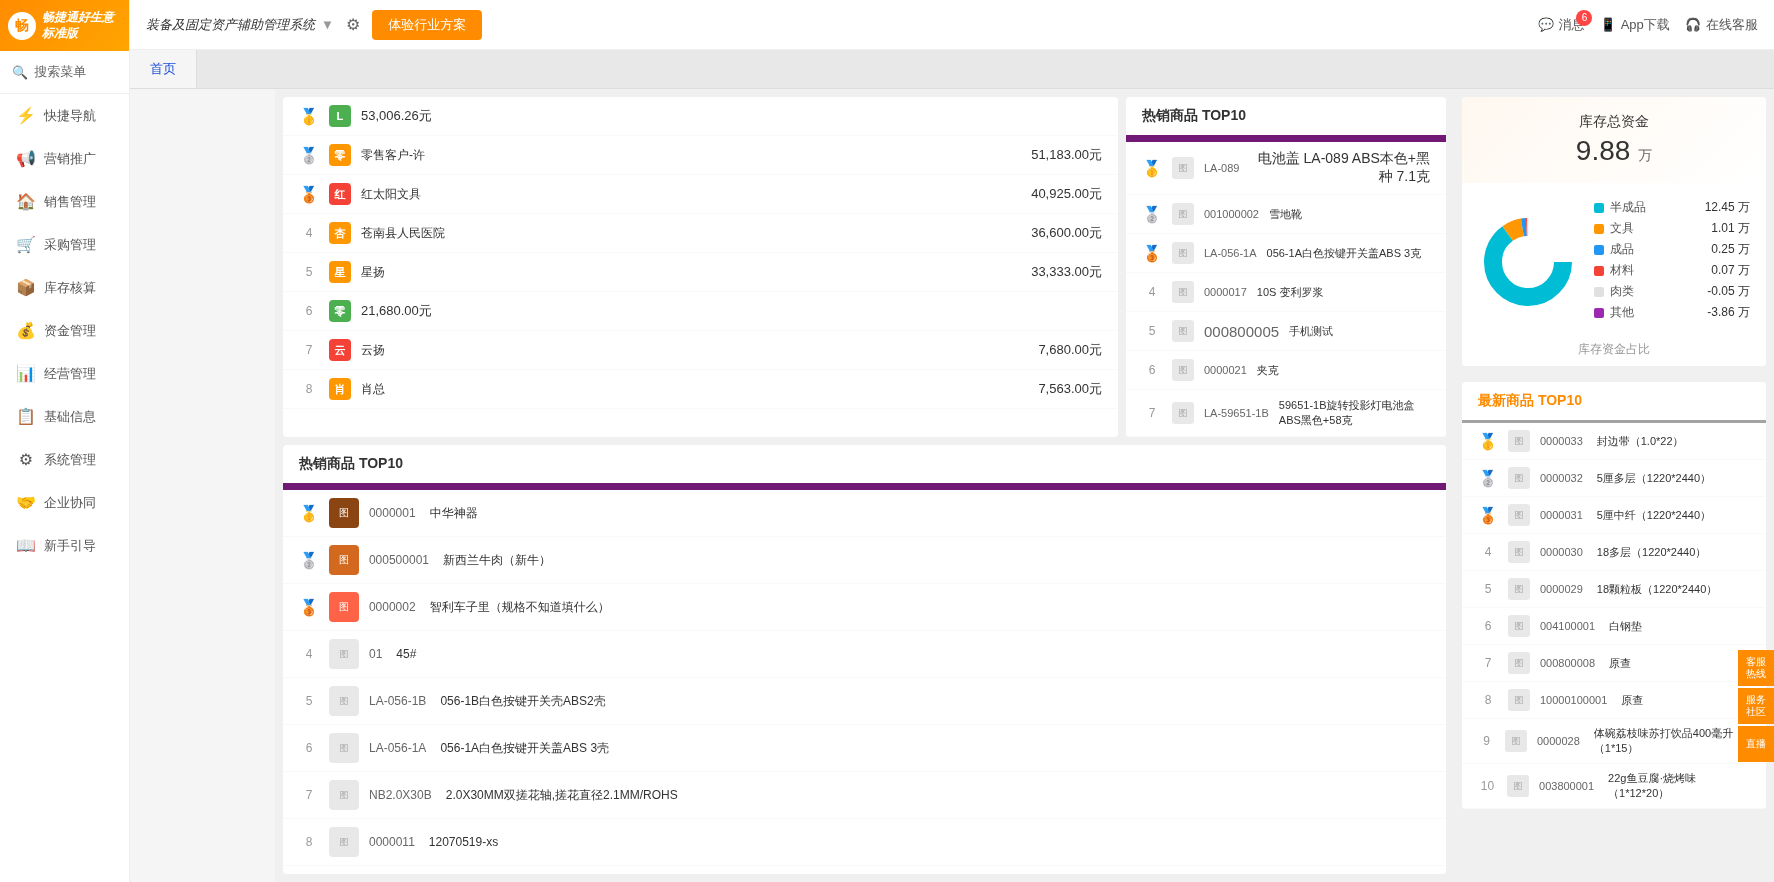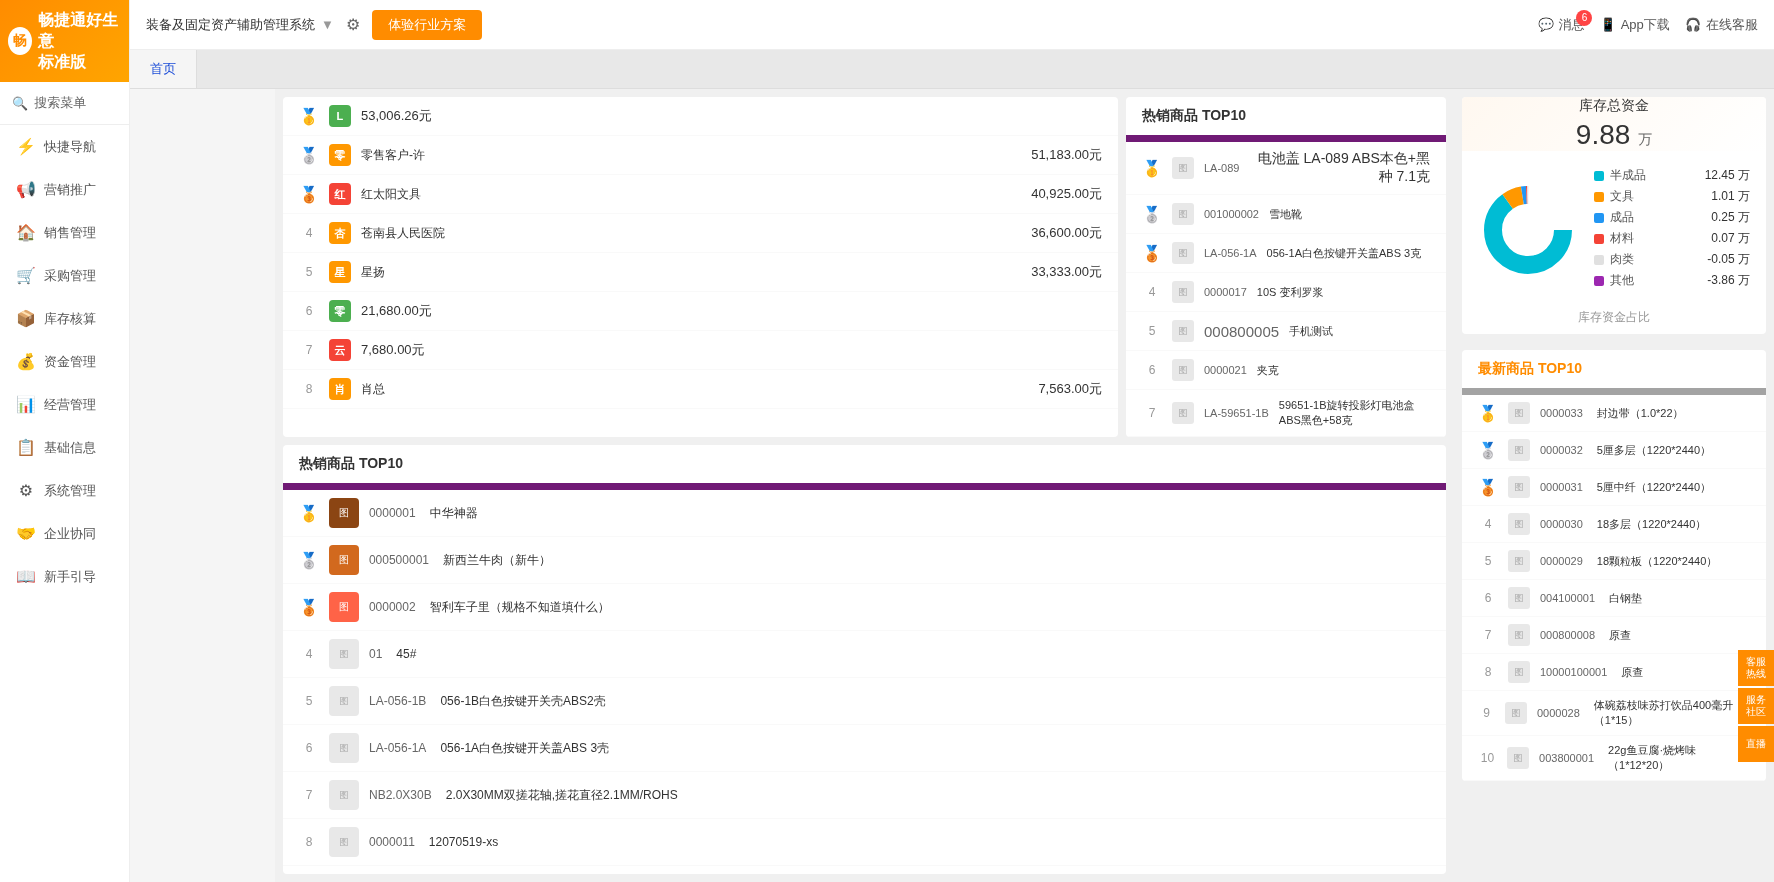--- a/index.html
+++ b/index.html
@@ -30,21 +30,21 @@
       height: 28px;
       background: #fff;
       border-radius: 50%;
       display: flex;
       align-items: center;
       justify-content: center;
       color: #ff8c00;
       font-size: 14px;
       font-weight: bold;
     }
-    .sidebar-logo-text { font-size: 16px; line-height: 1.3; }
+    .sidebar-logo-text { font-size: 12px; line-height: 1.3; font-style: italic; }
     .sidebar-search {
       padding: 8px;
       border-bottom: 1px solid #eee;
     }
     .sidebar-search-btn {
       width: 100%;
       background: none;
       border: none;
       color: #666;
       cursor: pointer;
@@ -80,20 +80,21 @@
       height: 50px;
       gap: 12px;
     }
     .system-selector {
       display: flex;
       align-items: center;
       gap: 6px;
       color: #333;
       font-size: 13px;
       cursor: pointer;
+      font-style: italic;
     }
     .system-selector .arrow { color: #999; }
     .gear-btn { background: none; border: none; cursor: pointer; color: #666; font-size: 16px; }
     .try-btn {
       background: #ff8c00;
       color: #fff;
       border: none;
       border-radius: 4px;
       padding: 6px 16px;
       cursor: pointer;
@@ -223,20 +224,21 @@
       flex-shrink: 0;
     }
 
     
     .stock-panel {
       background: #fff;
       border-radius: 4px;
     }
     .stock-header {
       background: linear-gradient(135deg, #fff8f0, #fff);
+      padding: 16px;
       text-align: center;
     }
     .stock-title { font-size: 14px; color: #333; margin-bottom: 4px; }
     .stock-amount { font-size: 28px; font-weight: normal; color: #333; }
     .stock-amount .unit { font-size: 14px; color: #666; }
 
     .stock-chart-area {
       display: flex;
       padding: 16px;
       gap: 16px;
@@ -270,21 +272,21 @@
     .new-products-section {
       margin-top: 8px;
       background: #fff;
       border-radius: 4px;
     }
     .new-products-header {
       padding: 10px 16px;
       font-size: 14px;
       font-weight: bold;
       color: #333;
-      border-bottom: 7px solid #a3a3a3;
+      border-bottom: 3px solid #a3a3a3;
     }
     .new-products-header span { color: #ff8c00; }
     .new-product-row {
       display: flex;
       align-items: center;
       padding: 7px 16px;
       border-bottom: 1px solid #f9f9f9;
       gap: 10px;
     }
     .new-rank-num { width: 20px; text-align: center; font-size: 12px; color: #999; }
@@ -467,20 +469,21 @@
       <span class="rank-amount">33,333.00元</span>
     </div>
               <div class="rank-row">
       <span class="rank-num">6</span>
       <div class="rank-avatar" style="background:#4CAF50">零</div>
       <span class="rank-amount">21,680.00元</span>
     </div>
               <div class="rank-row">
       <span class="rank-num">7</span>
       <div class="rank-avatar" style="background:#F44336">云</div>
+      <span class="rank-name">云扬</span>
       <span class="rank-amount">7,680.00元</span>
     </div>
               <div class="rank-row">
       <span class="rank-num">8</span>
       <div class="rank-avatar" style="background:#FF9800">肖</div>
       <span class="rank-name">肖总</span>
       <span class="rank-amount">7,563.00元</span>
     </div>
             </div>
         </div>

